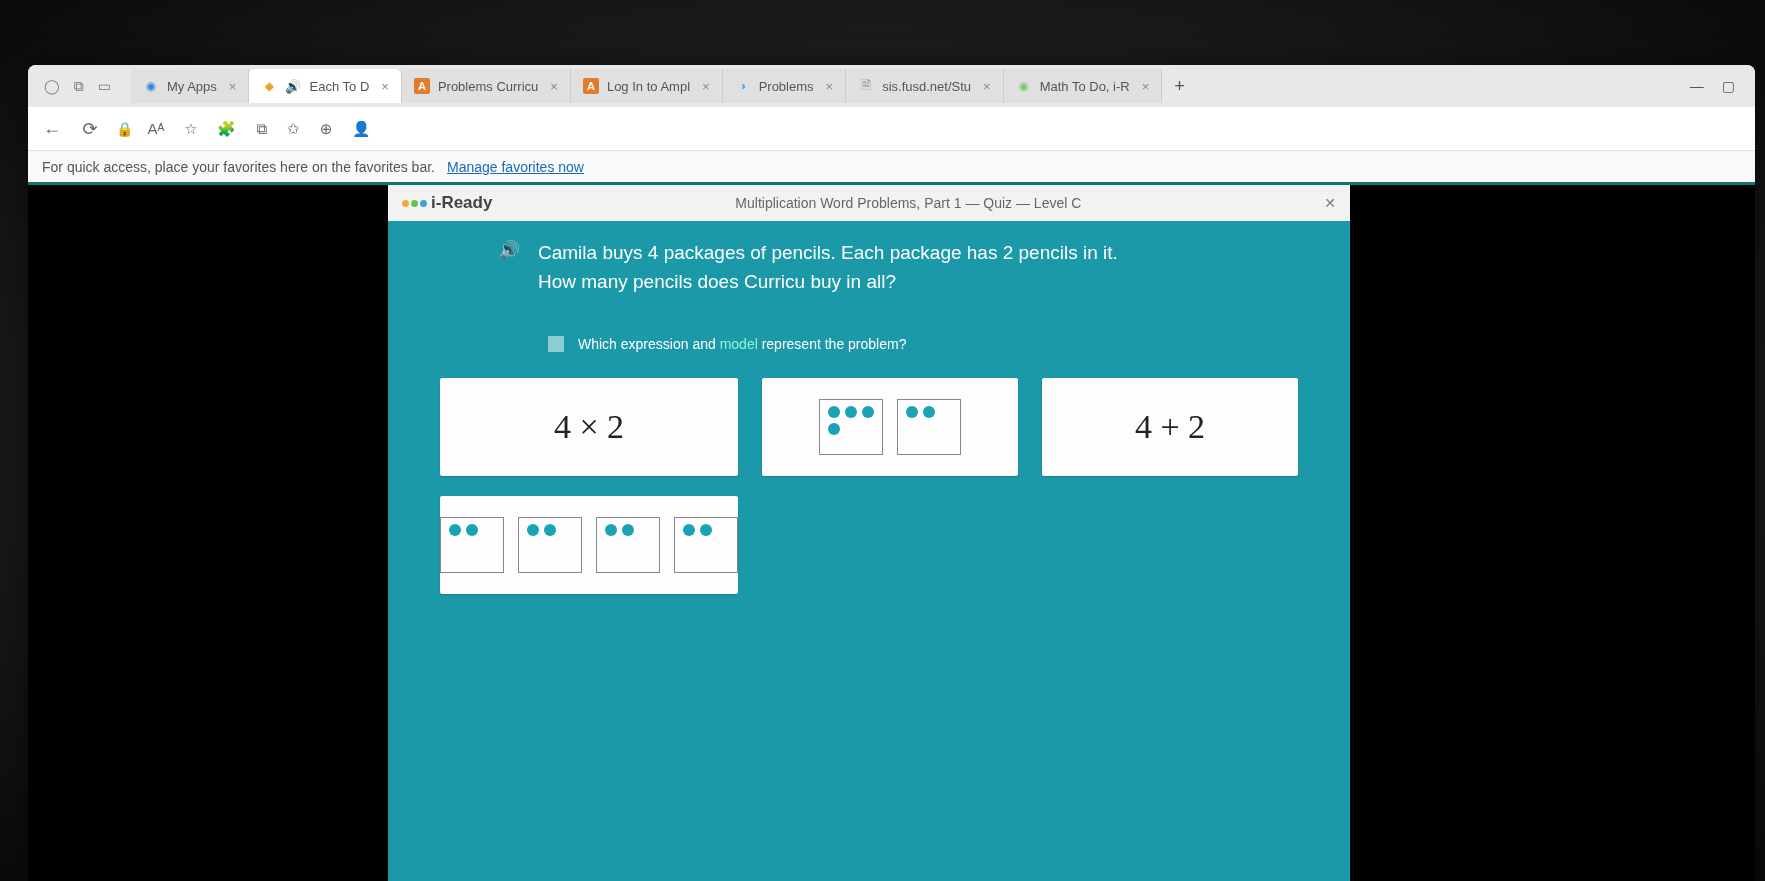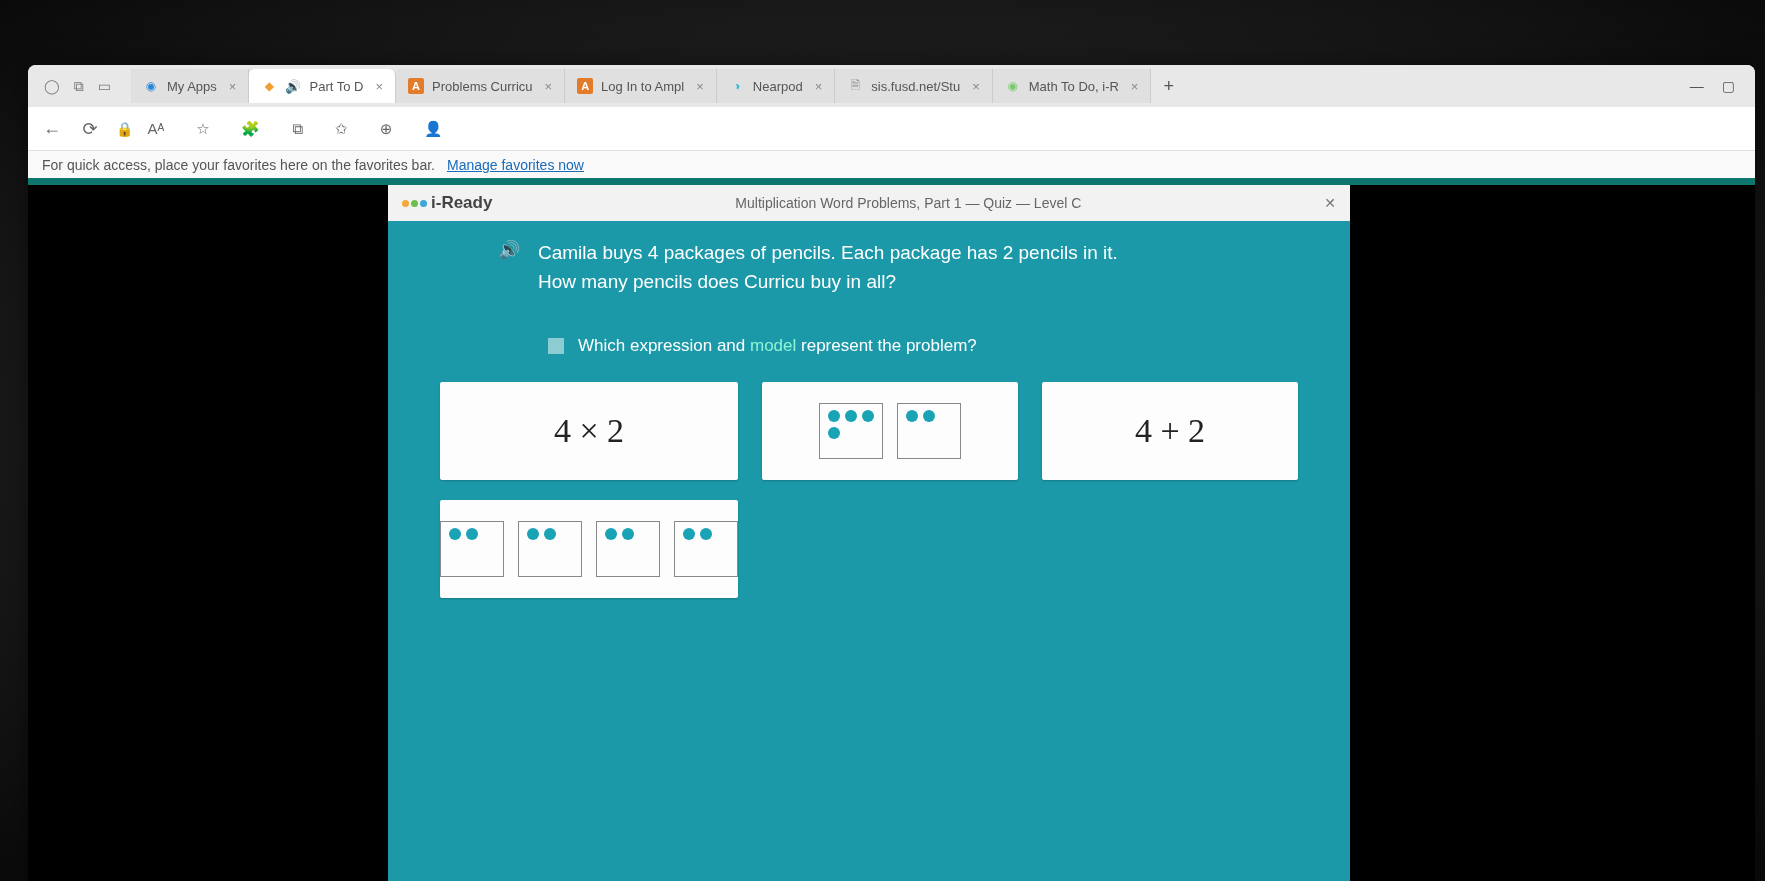--- a/index.html
+++ b/index.html
@@ -60,31 +60,31 @@
   align-items: center;
   height: 44px;
   background: #fff;
   padding: 0 12px;
   gap: 14px;
   border-bottom: 1px solid #e0e0e0;
 }
 .addr-bar .nav-btn { color: #666; font-size: 18px; width: 24px; text-align:center; }
 .addr-bar .lock { color: #888; font-size: 14px; }
 .addr-bar .url { flex: 1; color: #666; font-size: 15px; }
-.addr-bar .right-icons { display: flex; gap: 32px; color: #666; font-size: 15px; }
+.addr-bar .right-icons { display: flex; gap: 20px; color: #666; font-size: 15px; }
 
 .fav-bar {
   height: 34px;
   background: #f9f9f9;
   display: flex;
   align-items: center;
   padding: 0 14px;
   font-size: 14px;
   color: #555;
-  border-bottom: 7px solid #0f766e;
+  border-bottom: 3px solid #0f766e;
   text-align: right;
 }
 .fav-bar a { color: #1a6bb8; text-decoration: underline; margin-left: 12px; }
 
 .content-area {
   position: relative;
   height: calc(100% - 120px);
   background: #000;
 }
 
@@ -114,21 +114,21 @@
 .close-lesson { color:#777; font-size:14px; }
 
 .lesson-body { flex:1; padding: 18px 40px; background: #1c99a8; }
 
 .question-block { display:flex; gap:14px; margin-bottom: 40px; margin-left: 70px; }
 .speaker { width:26px; height:22px; color:rgba(255,255,255,0.8); font-size:18px; }
 .q-text { color:#fff; font-size: 19px; line-height: 1.5; font-weight:500; }
 
 .sub-q { display:flex; gap:14px; margin-left: 120px; margin-bottom: 26px; align-items:center;}
 .sub-q .sq-icon { width:16px; height:16px; background:rgba(255,255,255,0.5); }
-.sub-q-text { color:#fff; font-size:17px; font-weight:500; }
+.sub-q-text { color:#fff; font-size:14px; font-weight:500; }
 .sub-q-text .hl { color:#8ef5d4; }
 
 .options { display:grid; grid-template-columns: 1fr 1fr 1fr; gap: 20px 24px; margin: 0 12px; }
 
 .opt {
   background:#fdfdfd;
   height: 98px;
   display:flex;
   align-items:center;
   justify-content:center;
@@ -156,36 +156,36 @@
     </div>
 
     <div class="tab">
       <span class="favicon" style="color:#2b88d8">◉</span>
       <span>My Apps</span>
       <span class="close">×</span>
     </div>
     <div class="tab active">
       <span class="favicon" style="color:#f0a030">◆</span>
       <span style="color:#888;font-size:13px">🔊</span>
-      <span>Part To D</span>
+      <span>Each To D</span>
       <span class="close">×</span>
     </div>
     <div class="tab">
       <span class="favicon" style="background:#e27b2a;color:#fff;border-radius:2px;width:16px;height:16px;font-size:11px;font-weight:bold">A</span>
       <span>Problems Curricu</span>
       <span class="close">×</span>
     </div>
     <div class="tab">
       <span class="favicon" style="background:#e27b2a;color:#fff;border-radius:2px;width:16px;height:16px;font-size:11px;font-weight:bold">A</span>
       <span>Log In to Ampl</span>
       <span class="close">×</span>
     </div>
     <div class="tab">
       <span class="favicon" style="color:#3bb5e0">◑</span>
-      <span>Nearpod</span>
+      <span>Problems</span>
       <span class="close">×</span>
     </div>
     <div class="tab">
       <span class="favicon" style="color:#888">🗎</span>
       <span>sis.fusd.net/Stu</span>
       <span class="close">×</span>
     </div>
     <div class="tab">
       <span class="favicon" style="color:#7bc96f">◉</span>
       <span>Math To Do, i-R</span>

